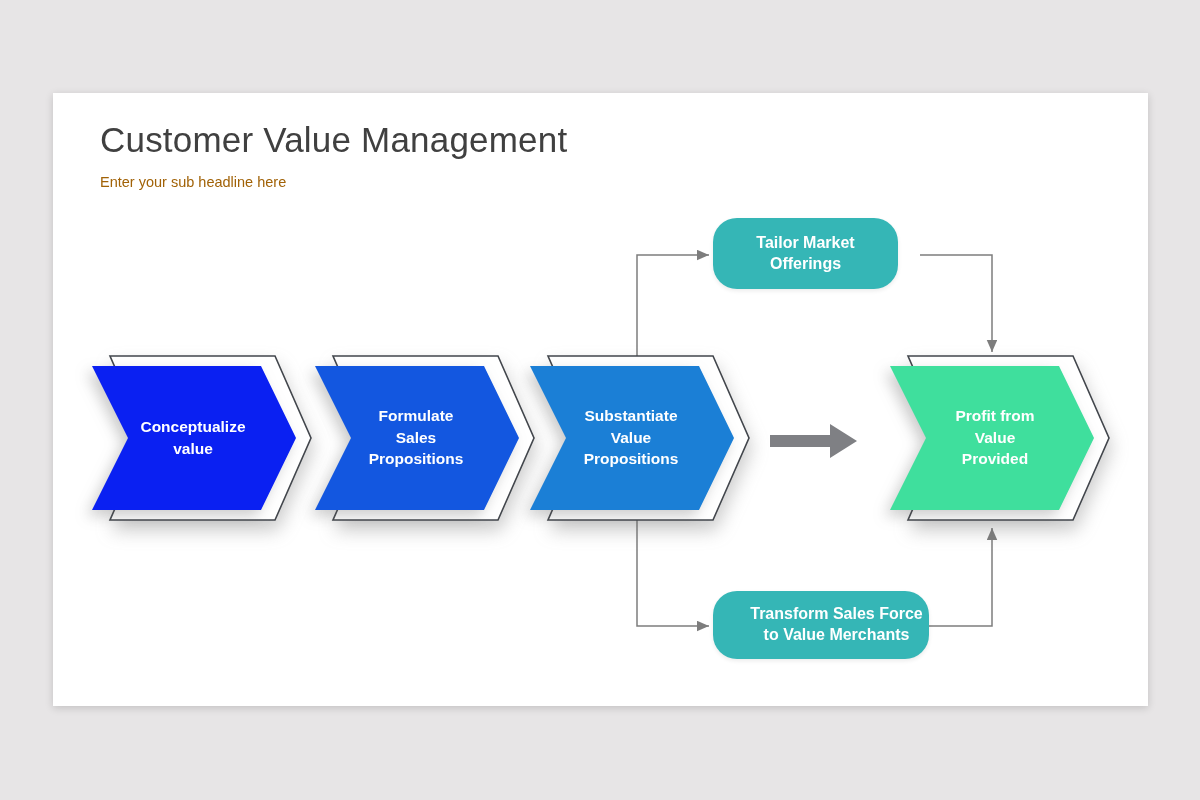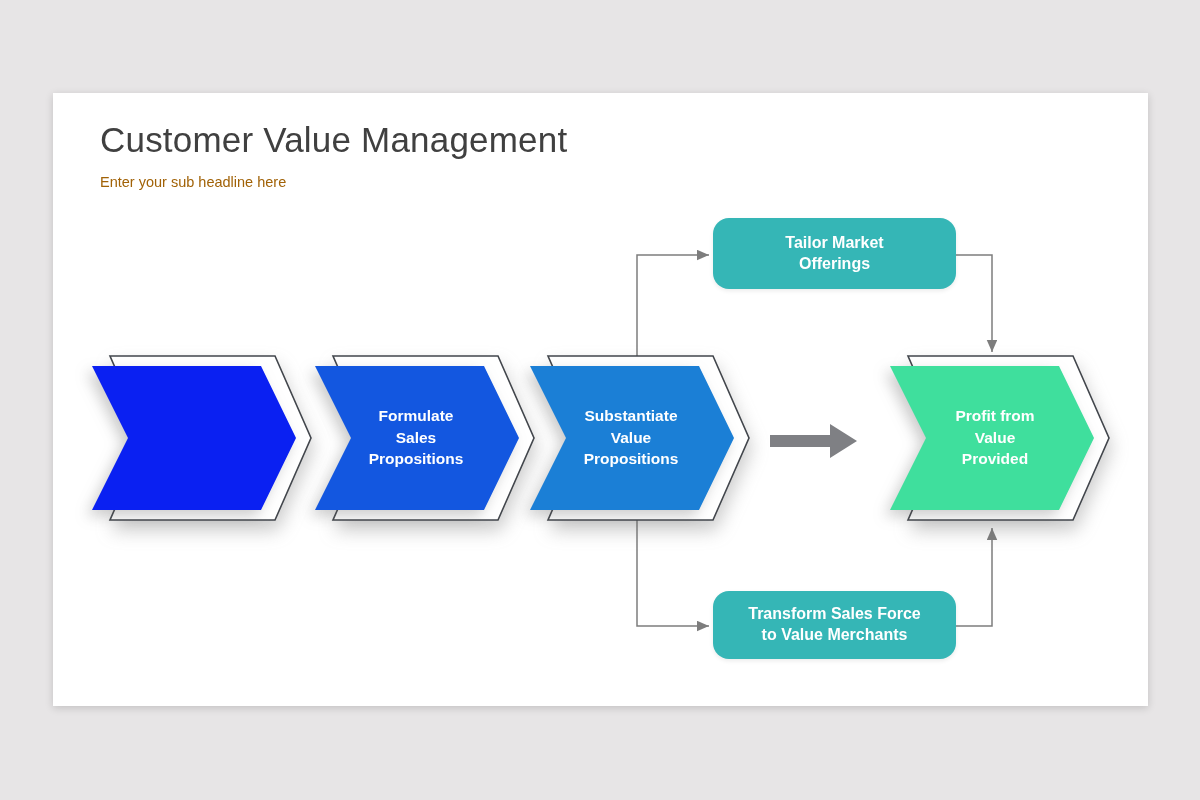--- a/index.html
+++ b/index.html
@@ -33,29 +33,29 @@
   }
   .connector{fill:none;stroke:#7d7d7d;stroke-width:1.5;}
   .flow-arrow{fill:#7f8084;}
   .chev-label{
     position:absolute;width:150px;height:143px;top:366px;
     display:flex;align-items:center;justify-content:center;text-align:center;
     color:#ffffff;font-weight:bold;font-size:15.5px;line-height:1.38;
     white-space:pre-line;
   }
   .branch-box{
-    position:absolute;left:713px;width:243px;
-    background:#35b6b6;border-radius:16px;
+    position:absolute;left:713px;width:185px;
+    background:#35b6b6;border-radius:24px;
     display:flex;align-items:center;justify-content:center;text-align:center;
     color:#ffffff;font-weight:bold;font-size:16px;line-height:1.3;
     white-space:pre-line;
     box-shadow:0 2px 4px rgba(0,0,0,0.08);
   }
   .branch-box.top{top:218px;height:71px;}
-  .branch-box.bottom{top:591px;height:68px;}
+  .branch-box.bottom{top:591px;height:68px;padding-left:31px;}
 </style>
 </head>
 <body>
 
 <div class="stage">
   <div class="slide-card"></div>
 
   <div class="slide-title">Customer Value Management</div>
   <div class="slide-subtitle">Enter your sub headline here</div>
 
@@ -87,20 +87,22 @@
       <polygon class="chev-outline" points="26,4 191,4 227,86 191,168 26,168 62,86"></polygon>
       <polygon class="chev-fill" points="8,14 177,14 212,86 177,158 8,158 44,86" fill="#1b7fd6"></polygon>
     </g>
 
     <g transform="translate(882,352)">
       <polygon class="chev-outline" points="26,4 191,4 227,86 191,168 26,168 62,86"></polygon>
       <polygon class="chev-fill" points="8,14 177,14 212,86 177,158 8,158 44,86" fill="#3fdf9d"></polygon>
     </g>
   </svg>
 
+  <div class="chev-label" style="left:118px;">Conceptualize
+value</div>
   <div class="chev-label" style="left:341px;">Formulate
 Sales
 Propositions</div>
   <div class="chev-label" style="left:556px;">Substantiate
 Value
 Propositions</div>
   <div class="chev-label" style="left:920px;">Profit from
 Value
 Provided</div>
 

